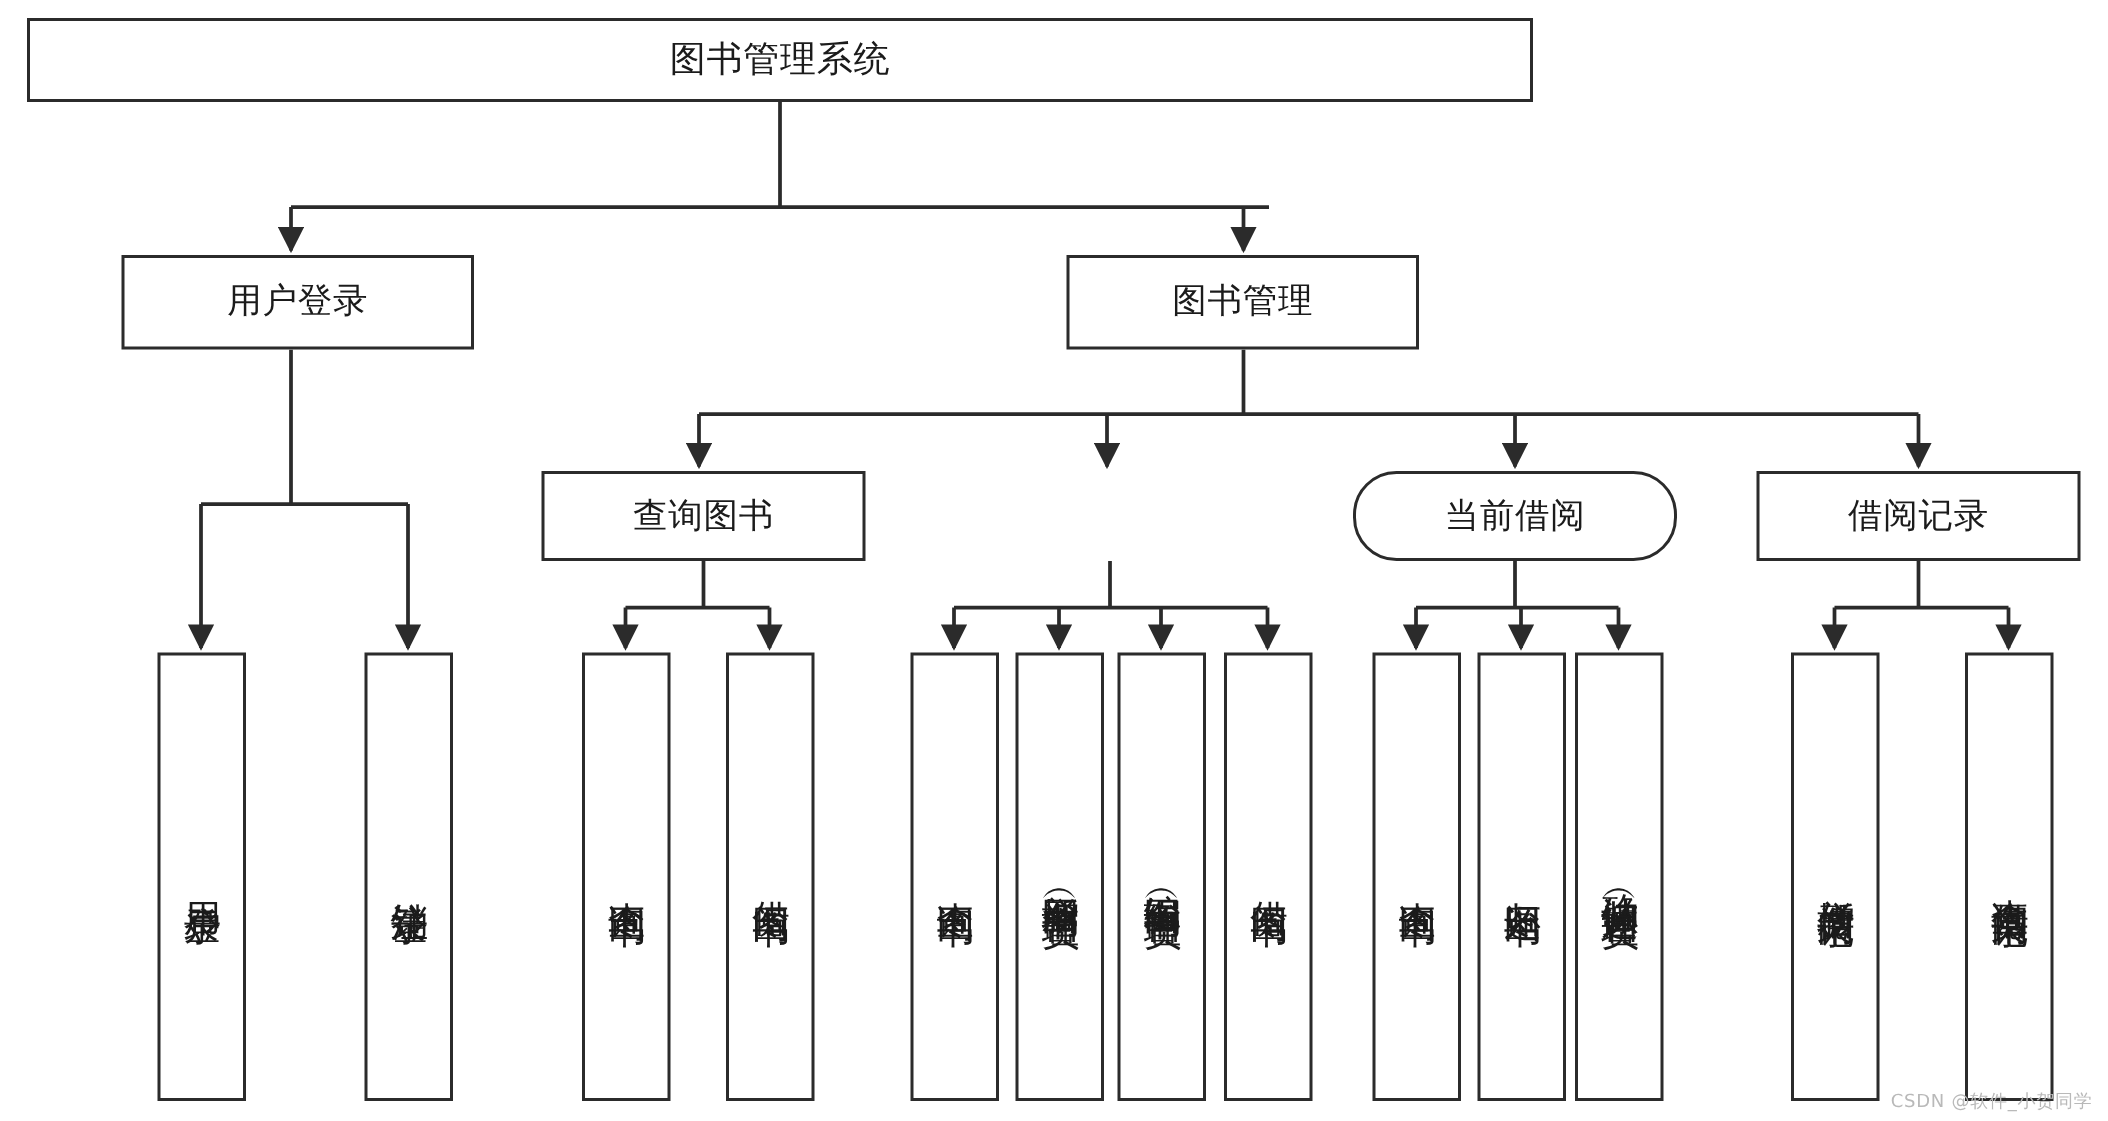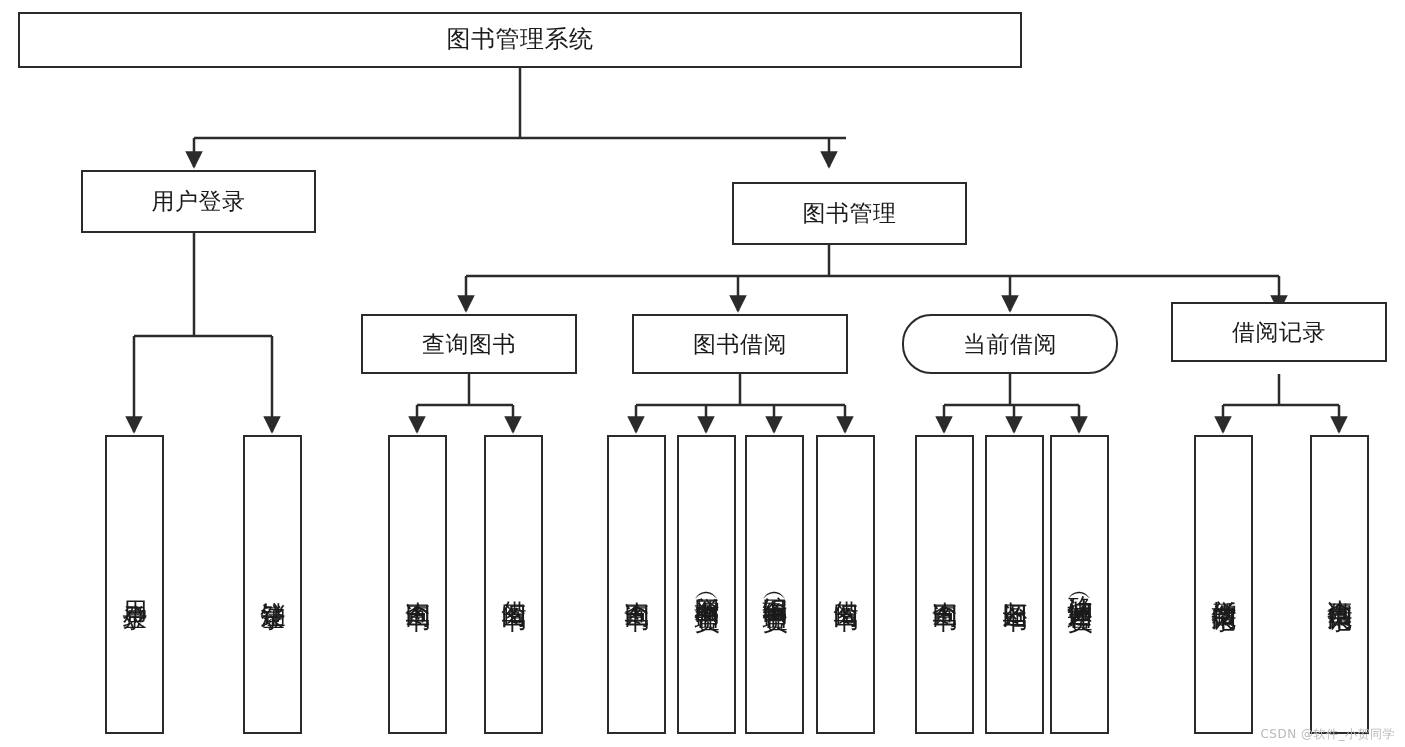--- a/index.html
+++ b/index.html
@@ -133,37 +133,34 @@
   </svg>
 
   <div class="node horiz root" style="left:18px; top:12px; width:1004px; height:56px;">
     <span class="label">图书管理系统</span>
   </div>
 
   <div class="node horiz" style="left:81px; top:170px; width:235px; height:63px;">
     <span class="label">用户登录</span>
   </div>
 
-  <div class="node horiz" style="left:732px; top:170px; width:235px; height:63px;margin-top:12px;">
+  <div class="node horiz" style="left:711px; top:170px; width:235px; height:63px;">
     <span class="label">图书管理</span>
   </div>
 
   <div class="node horiz" style="left:361px; top:314px; width:216px; height:60px;">
     <span class="label">查询图书</span>
   </div>
 
-  <div class="node horiz" style="left:632px; top:314px; width:216px; height:60px;">
-    <span class="label">图书借阅</span>
-  </div>
 
   <div class="node horiz" style="left:902px; top:314px; width:216px; height:60px;border-radius:29px;">
     <span class="label">当前借阅</span>
   </div>
 
-  <div class="node horiz" style="left:1171px; top:302px; width:216px; height:60px;align-items:center;">
+  <div class="node horiz" style="left:1171px; top:314px; width:216px; height:60px;align-items:center;">
     <span class="label">借阅记录</span>
   </div>
 
   <div class="node vert" style="left:105px; top:435px; width:59px; height:299px;">
     <span class="label">用户登录</span>
   </div>
 
   <div class="node vert" style="left:243px; top:435px; width:59px; height:299px;">
     <span class="label">注销登录</span>
   </div>

